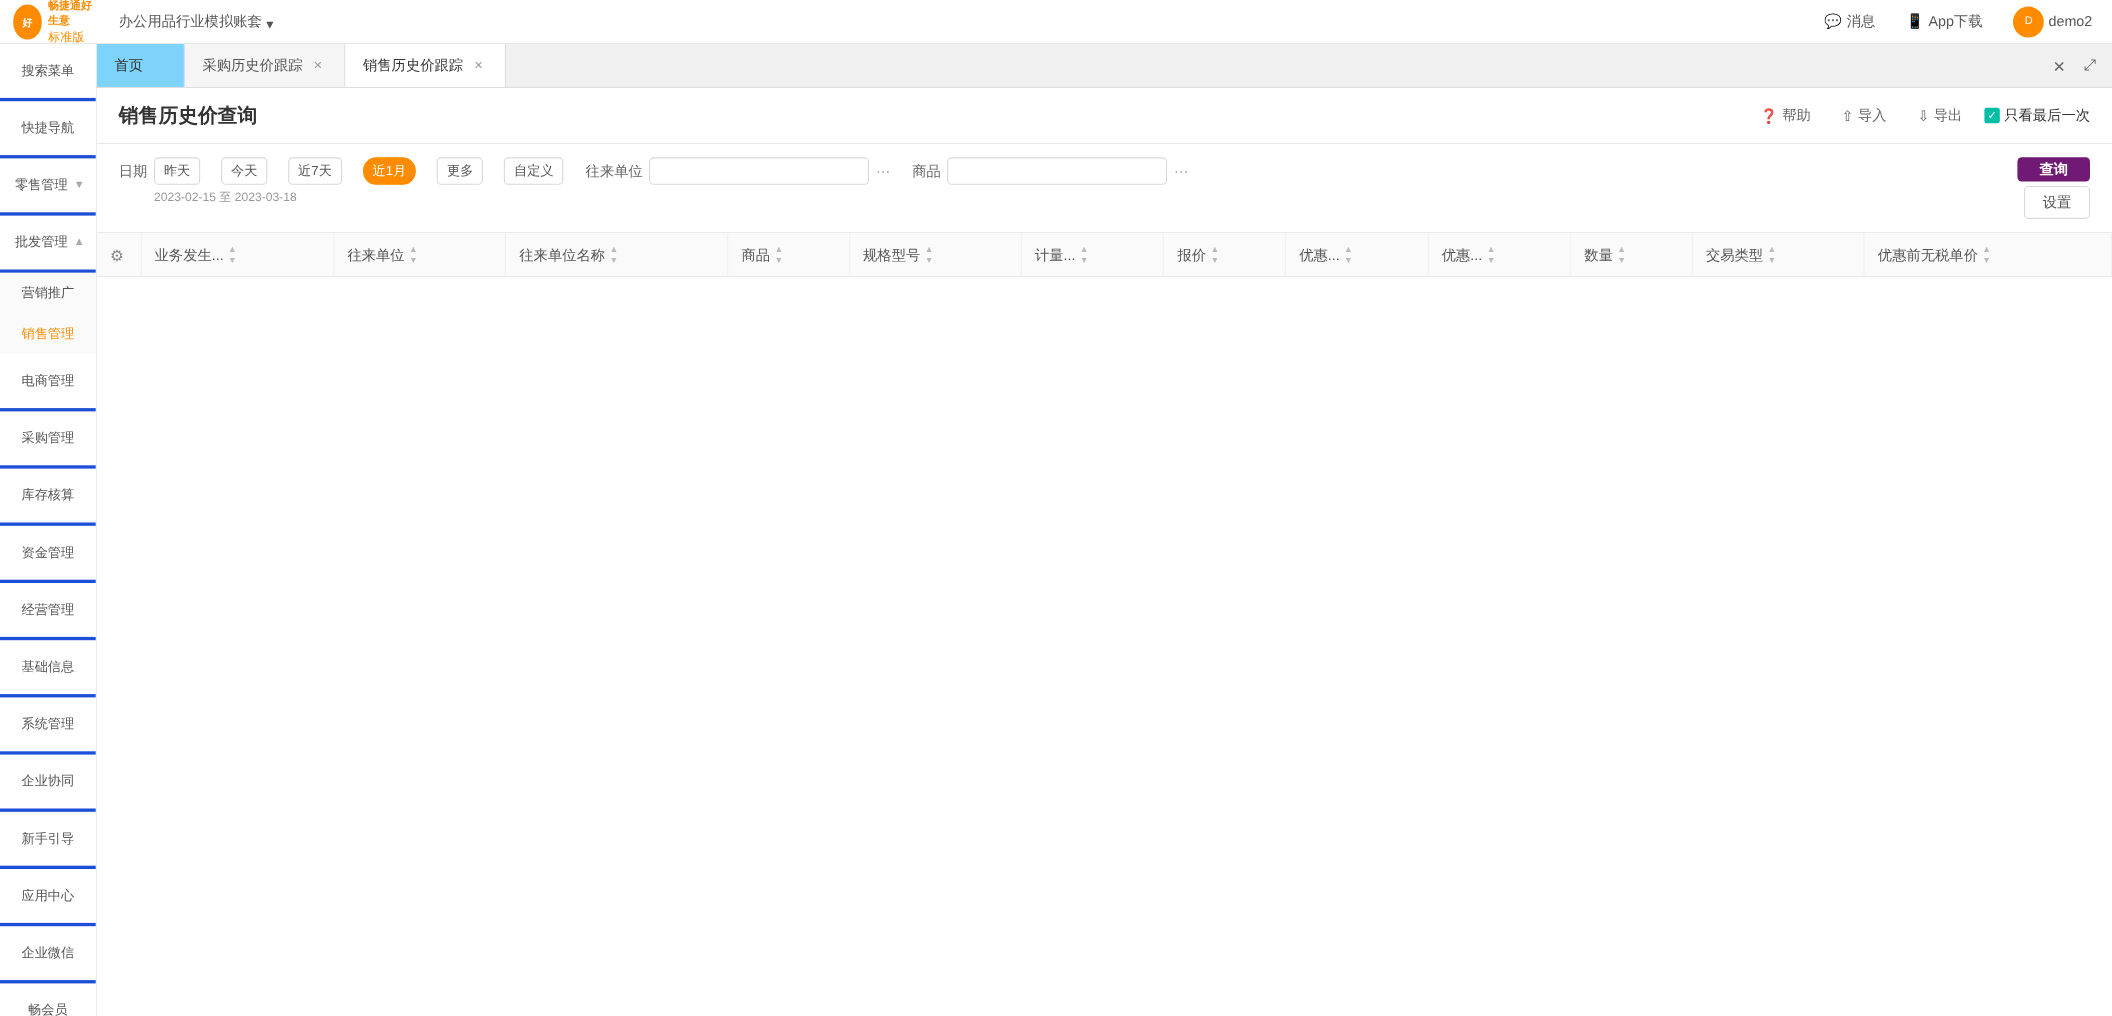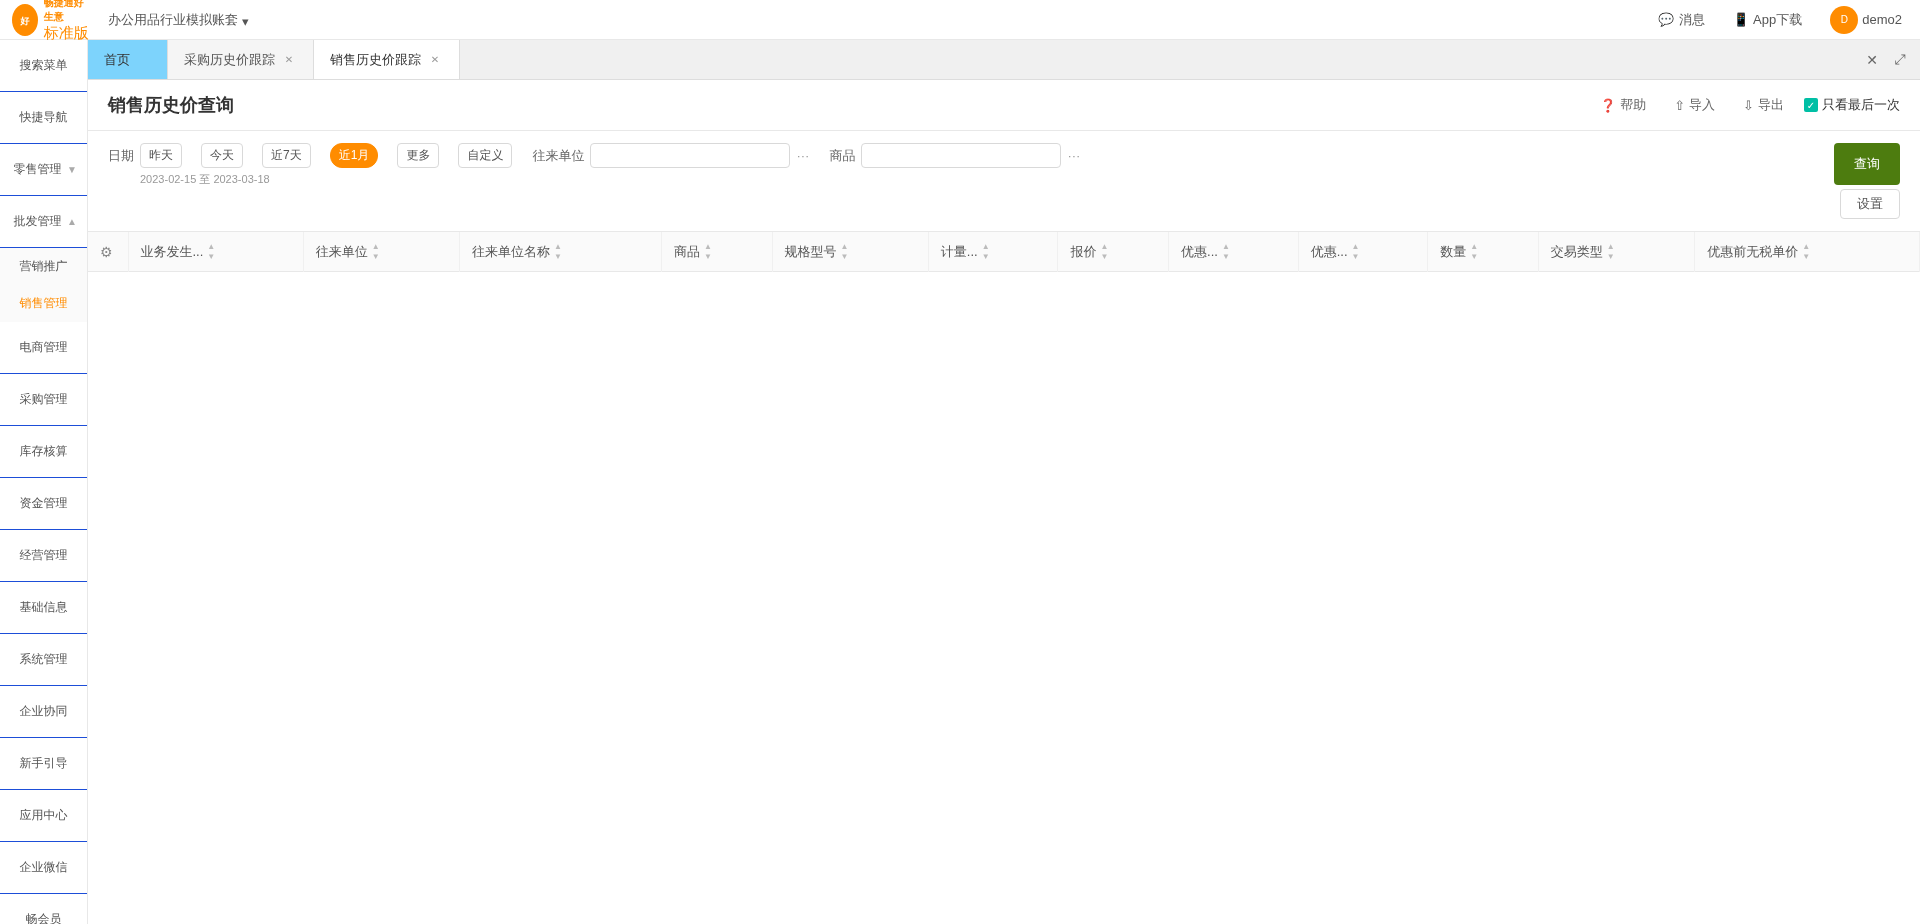--- a/index.html
+++ b/index.html
@@ -95,21 +95,21 @@
     }
     .sidebar-item {
       display: flex;
       flex-direction: column;
       align-items: center;
       justify-content: center;
       padding: 12px 4px;
       cursor: pointer;
       color: #555;
       font-size: 12px;
-      border-bottom: 1px solid #1d4ed8;
+      border-bottom: 3px solid #1d4ed8;
       min-height: 52px;
       text-align: center;
       line-height: 1.3;
     }
     .sidebar-item.with-arrow {
       flex-direction: row;
       justify-content: space-between;
       padding: 12px 10px;
       gap: 2px;
     }
@@ -317,28 +317,28 @@
       color: #333;
       outline: none;
       width: 200px;
     }
     .filter-dots {
       color: #999;
       font-size: 13px;
       cursor: pointer;
     }
     .query-btn {
-      background: #4d7c0f;
+      background: #701a75;
       color: white;
       border: none;
       border-radius: 4px;
-      padding: 12px 20px;
-      font-size: 13px;
-      cursor: pointer;
-      font-weight: 400;
+      padding: 2px 20px;
+      font-size: 13px;
+      cursor: pointer;
+      font-weight: 700;
     }
     .setting-btn {
       background: #fff;
       color: #555;
       border: 1px solid #d9d9d9;
       border-radius: 4px;
       padding: 5px 16px;
       font-size: 13px;
       cursor: pointer;
     }
@@ -417,21 +417,21 @@
   <div class="top-header-left">
     <div class="logo-area">
       <div class="logo-icon">
         <svg width="20" height="20" viewBox="0 0 20 20">
           <circle cx="10" cy="10" r="9" fill="#ff8c00"></circle>
           <text x="10" y="14" text-anchor="middle" fill="white" font-size="9" font-weight="bold">好</text>
         </svg>
       </div>
       <div style="display:flex;flex-direction:column;">
         <span style="font-size:10px;color:#ff8c00;font-weight:bold;">畅捷通好生意</span>
-        <span style="font-size:15px;color:#ff8c00;">标准版</span>
+        <span style="font-size:11px;color:#ff8c00;">标准版</span>
       </div>
     </div>
     <div class="workspace-selector">
       <span>办公用品行业模拟账套</span>
       <span>▾</span>
     </div>
   </div>
   <div class="top-header-right">
     <div class="top-right-item">
       <span>💬</span>

